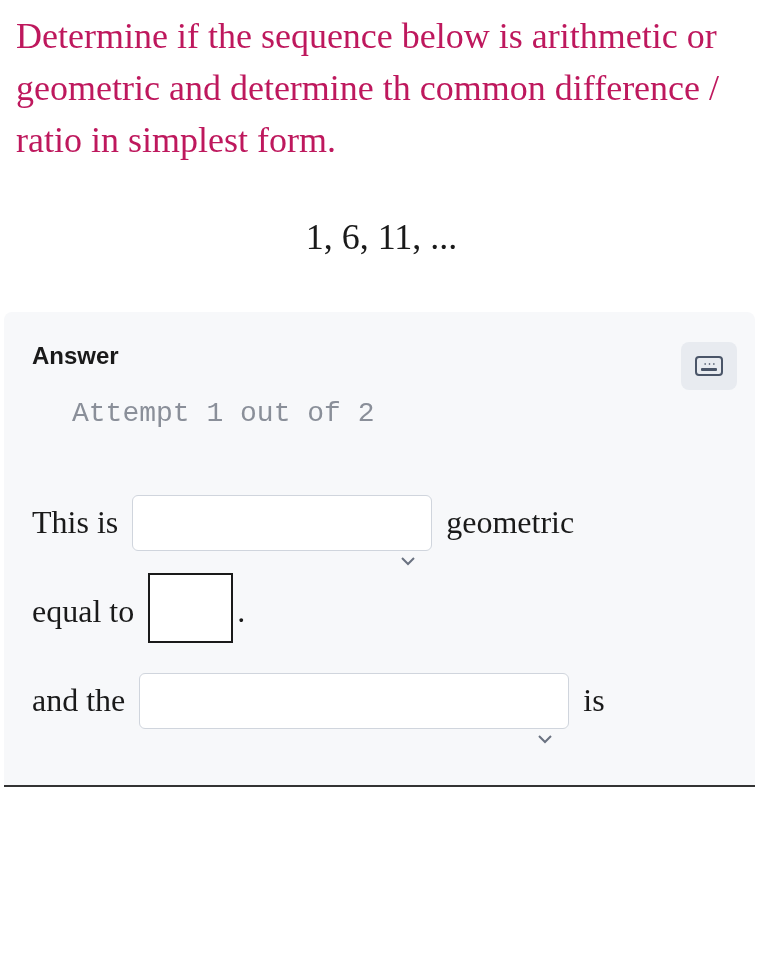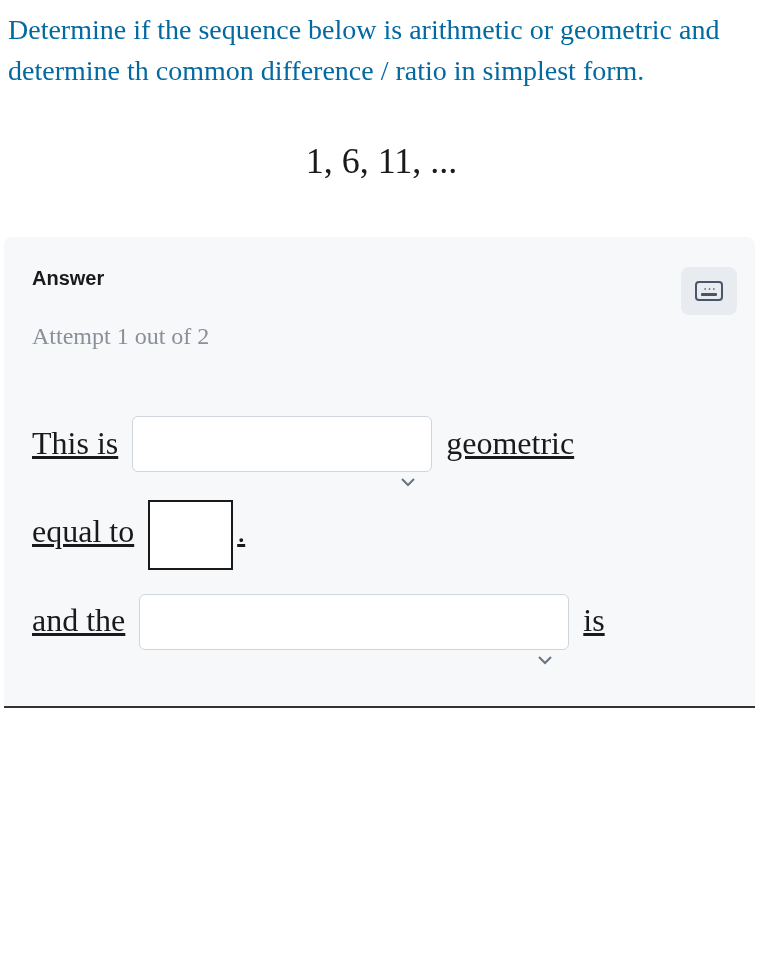--- a/index.html
+++ b/index.html
@@ -10,24 +10,24 @@
     
     body {
       font-family: Georgia, 'Times New Roman', serif;
       background: #ffffff;
       color: #1a1a1a;
       width: 759px;
       padding: 0;
     }
     
     .question-text {
-      font-size: 28px;
+      font-size: 36px;
       line-height: 1.45;
-      padding: 10px 8px 20px 8px;
-      color: #0369a1;
+      padding: 10px 8px 20px 16px;
+      color: #be185d;
     }
     
     .sequence {
       text-align: center;
       font-size: 36px;
       line-height: 1.4;
       padding: 25px 0 50px 4px;
       color: #1a1a1a;
     }
     
@@ -42,31 +42,32 @@
     }
     
     .answer-header {
       display: flex;
       justify-content: space-between;
       align-items: flex-start;
       margin-bottom: 8px;
     }
     
     .answer-title {
-      font-size: 20px;
+      font-size: 24px;
       font-weight: bold;
       color: #1a1a1a;
       font-family: -apple-system, BlinkMacSystemFont, 'Segoe UI', sans-serif;
     }
     
     .attempt-text {
-      font-size: 24px;
+      font-size: 28px;
       color: #8a8f99;
-      font-family: Liberation Serif, serif;
+      font-family: Liberation Mono, monospace;
       margin-bottom: 55px;
+      margin-left: 40px;
     }
     
     .keyboard-btn {
       background: #e8ebf0;
       border: none;
       border-radius: 8px;
       width: 56px;
       height: 48px;
       display: flex;
       align-items: center;
@@ -106,25 +107,24 @@
     }
     
     .answer-body {
       font-size: 32px;
       line-height: 2.4;
       color: #1a1a1a;
     }
     
     .answer-row {
       display: flex;
-      align-items: flex-end;
+      align-items: flex-start;
       flex-wrap: wrap;
       gap: 14px;
       margin-bottom: 12px;
-      text-decoration: underline;
     }
     
     .select-wrapper {
       position: relative;
       display: inline-block;
     }
     
     .select-field {
       appearance: none;
       -webkit-appearance: none;

